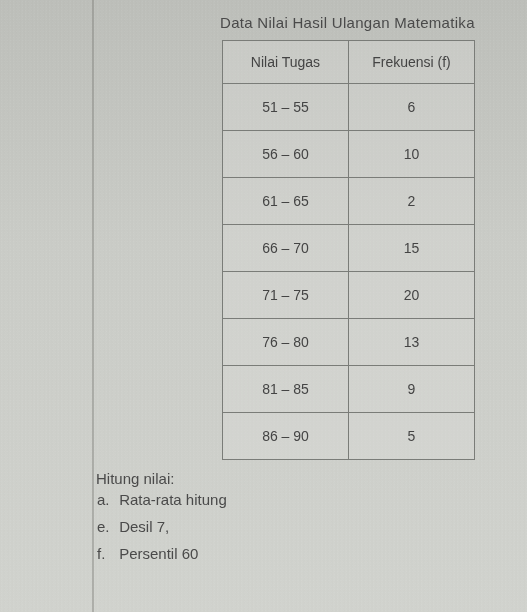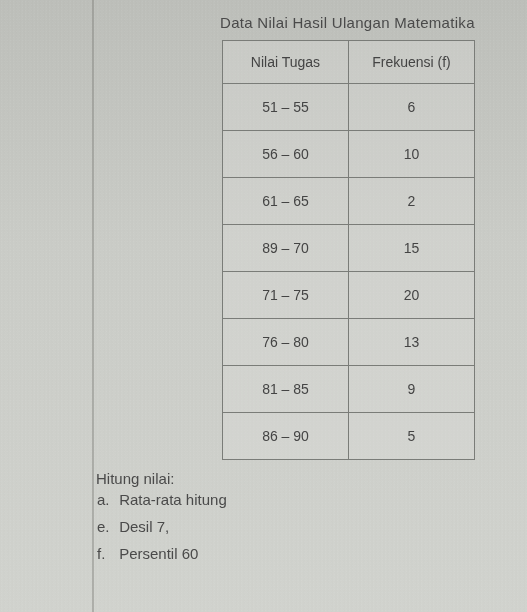--- a/index.html
+++ b/index.html
@@ -111,21 +111,21 @@
       </tr>
       <tr>
         <td>56 – 60</td>
         <td>10</td>
       </tr>
       <tr>
         <td>61 – 65</td>
         <td>2</td>
       </tr>
       <tr>
-        <td>89 – 70</td>
+        <td>66 – 70</td>
         <td>15</td>
       </tr>
       <tr>
         <td>71 – 75</td>
         <td>20</td>
       </tr>
       <tr>
         <td>76 – 80</td>
         <td>13</td>
       </tr>

